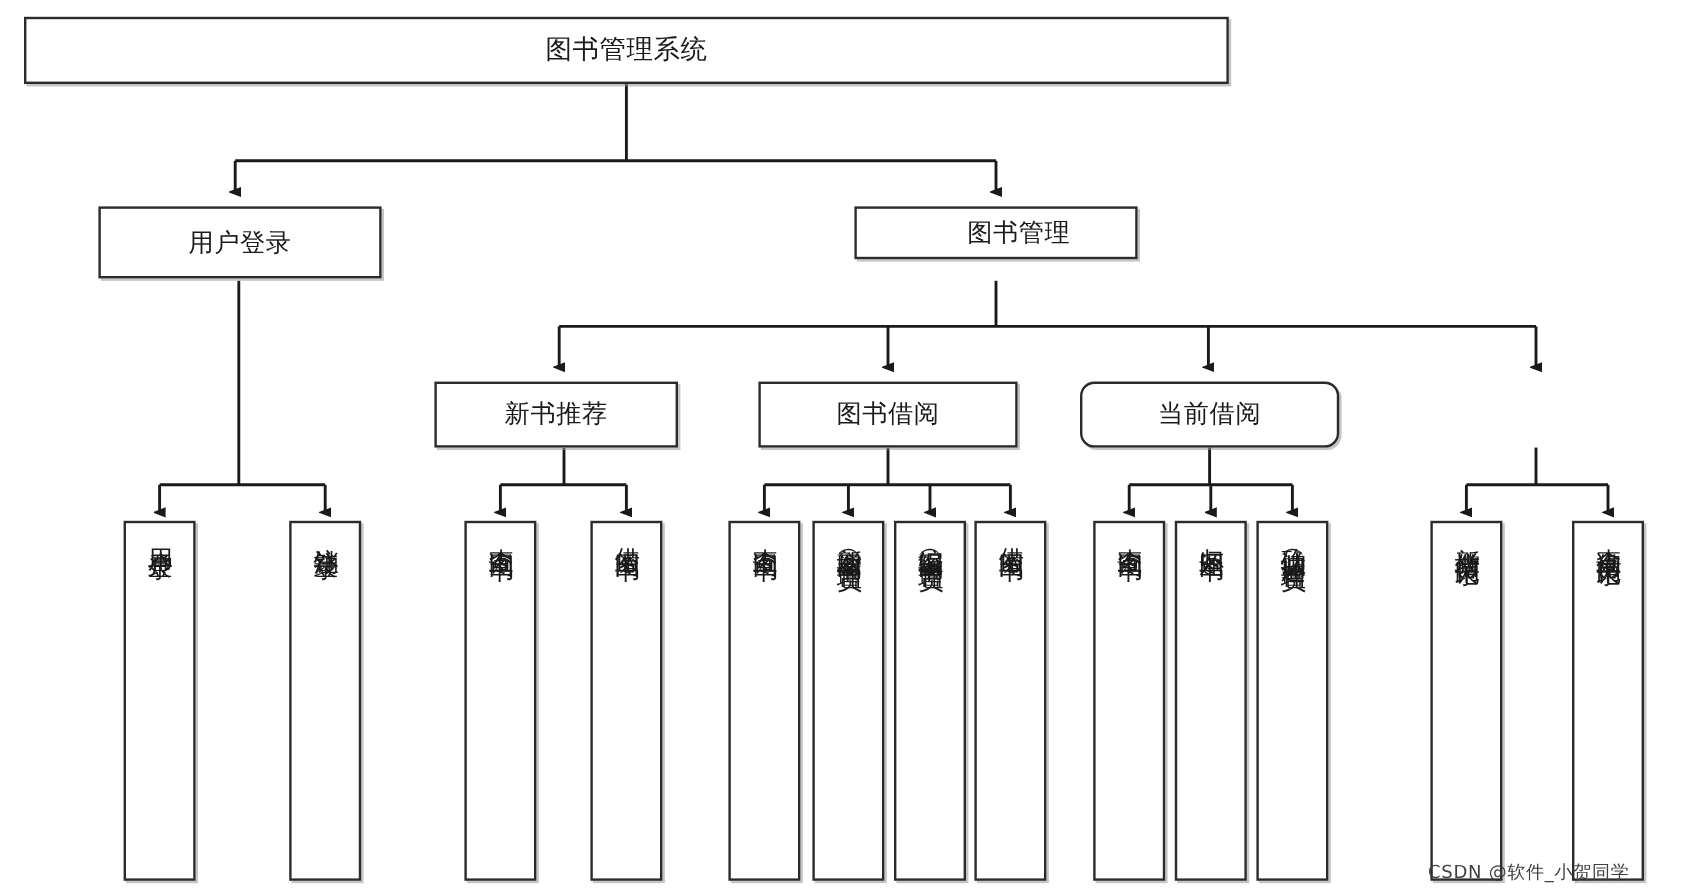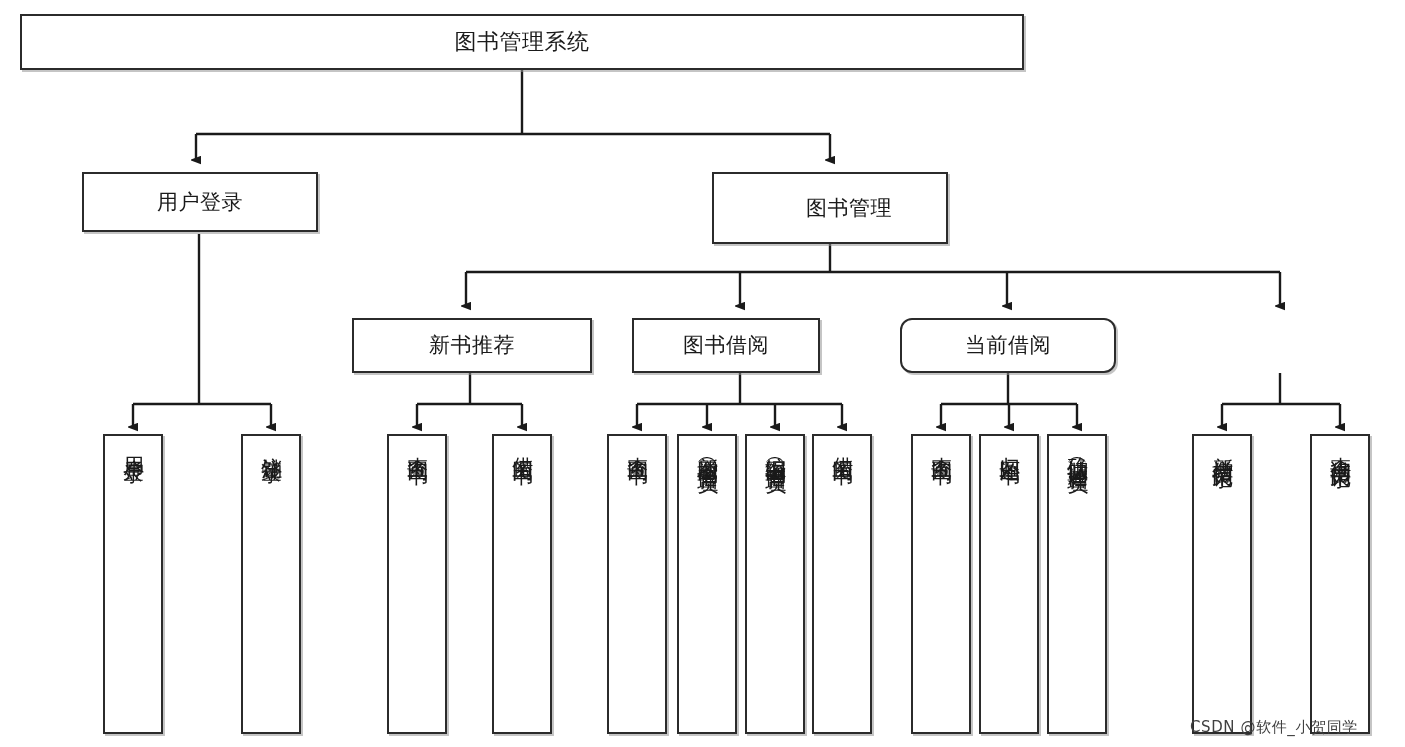--- a/index.html
+++ b/index.html
@@ -129,29 +129,29 @@
   </svg>
 
   <div class="node root h" style="left:20px; top:14px; width:1004px; height:56px;">
     <span class="node-label">图书管理系统</span>
   </div>
 
   <div class="node h" style="left:82px; top:172px; width:236px; height:60px;">
     <span class="node-label">用户登录</span>
   </div>
 
-  <div class="node h" style="left:712px; top:172px; width:236px; height:72px;padding-left:38px;">
+  <div class="node h" style="left:712px; top:172px; width:236px; height:44px;padding-left:38px;">
     <span class="node-label">图书管理</span>
   </div>
 
-  <div class="node h" style="left:352px; top:318px; width:240px; height:55px;">
+  <div class="node h" style="left:362px; top:318px; width:203px; height:55px;">
     <span class="node-label">新书推荐</span>
   </div>
 
-  <div class="node h" style="left:632px; top:318px; width:188px; height:55px;align-items:center;">
+  <div class="node h" style="left:632px; top:318px; width:216px; height:55px;align-items:center;">
     <span class="node-label">图书借阅</span>
   </div>
 
   <div class="node h" style="left:900px; top:318px; width:216px; height:55px;border-radius:12px;">
     <span class="node-label">当前借阅</span>
   </div>
 
 
   <div class="node v" style="left:103px; top:434px; width:60px; height:300px;">
     <span class="node-label">用户登录</span>

